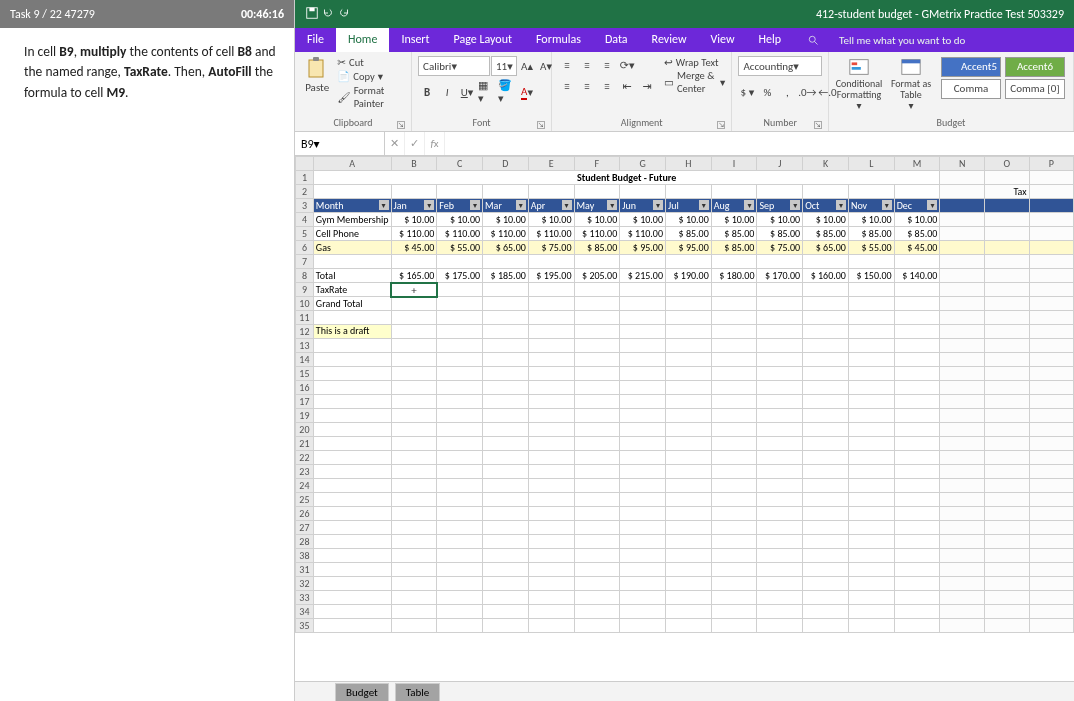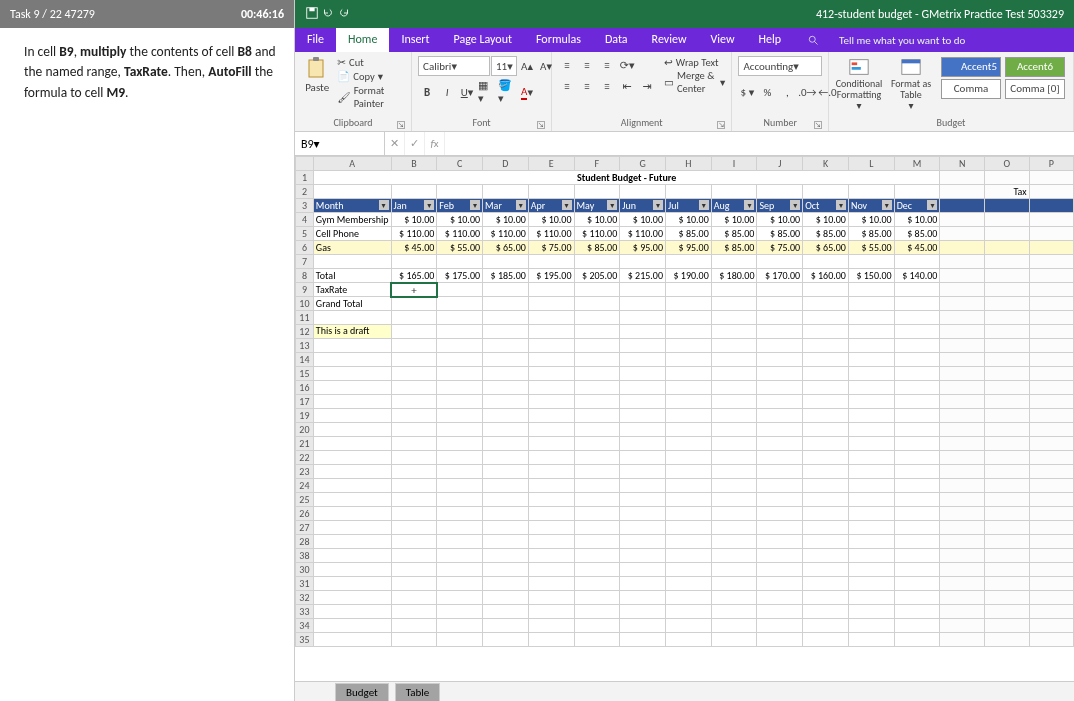--- a/index.html
+++ b/index.html
@@ -828,39 +828,20 @@
             <td></td>
             <td></td>
             <td></td>
             <td></td>
             <td></td>
             <td class="empty-right"></td>
             <td class="empty-right"></td>
             <td class="empty-right"></td>
           </tr>
           <tr>
-            <th class="rowh">30</th>
-            <td></td>
-            <td></td>
-            <td></td>
-            <td></td>
-            <td></td>
-            <td></td>
-            <td></td>
-            <td></td>
-            <td></td>
-            <td></td>
-            <td></td>
-            <td></td>
-            <td></td>
-            <td class="empty-right"></td>
-            <td class="empty-right"></td>
-            <td class="empty-right"></td>
-          </tr>
-          <tr>
             <th class="rowh">31</th>
             <td></td>
             <td></td>
             <td></td>
             <td></td>
             <td></td>
             <td></td>
             <td></td>
             <td></td>
             <td></td>

